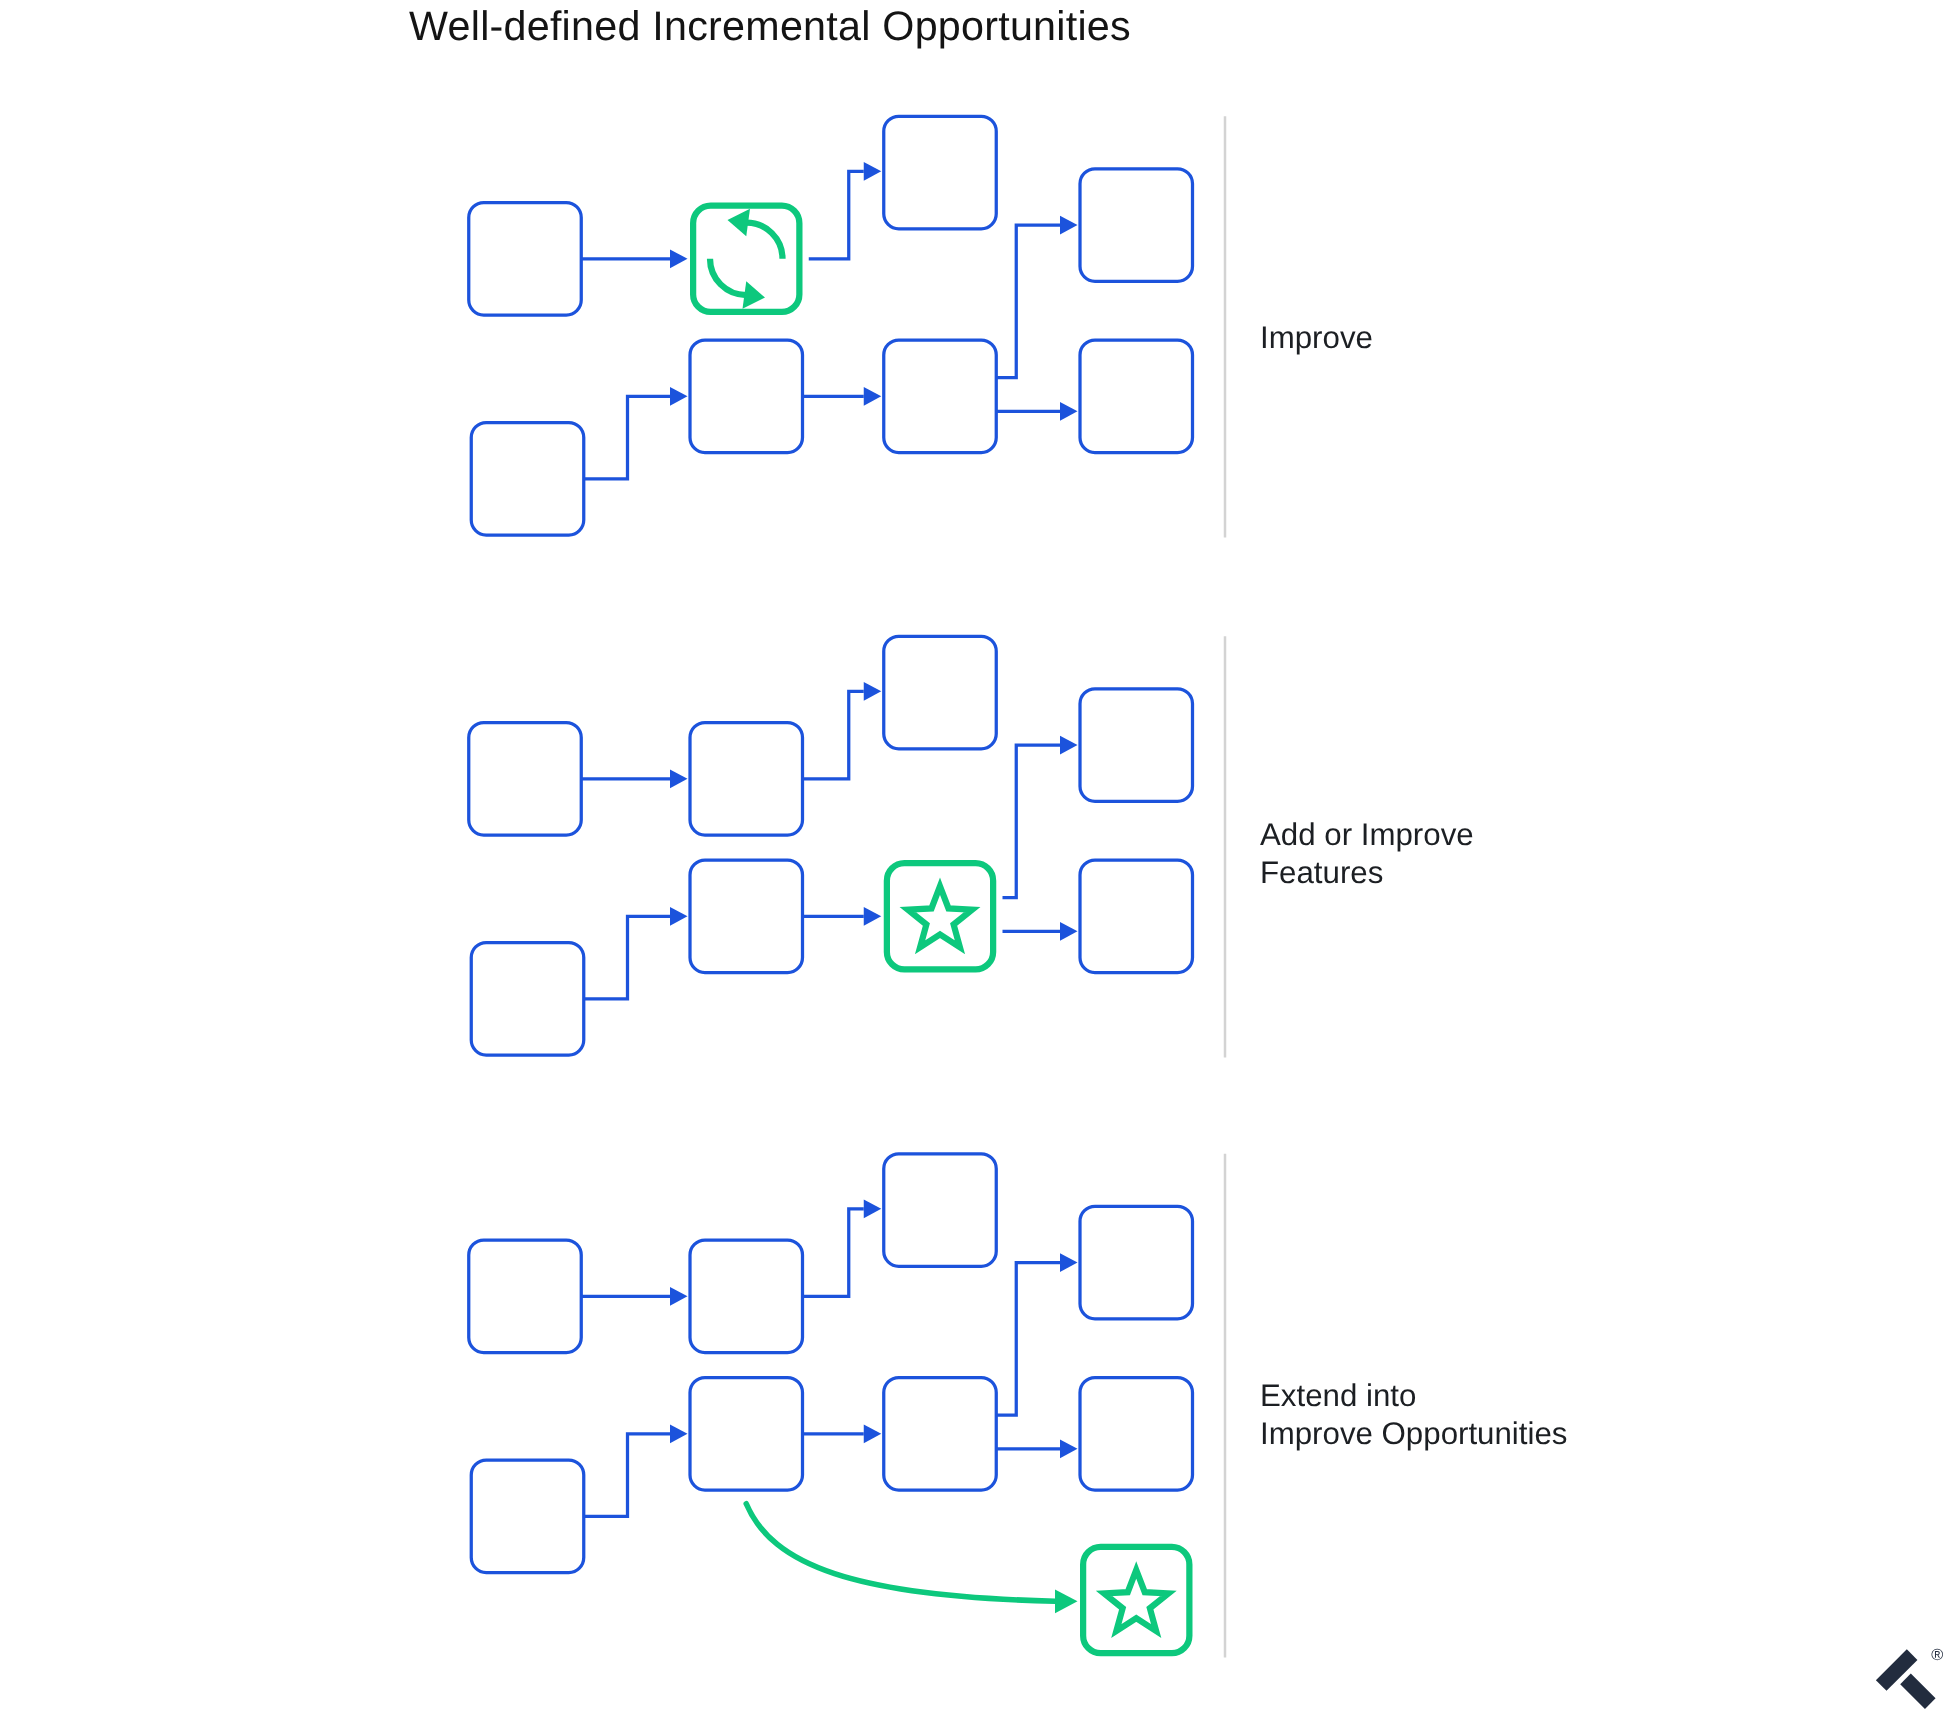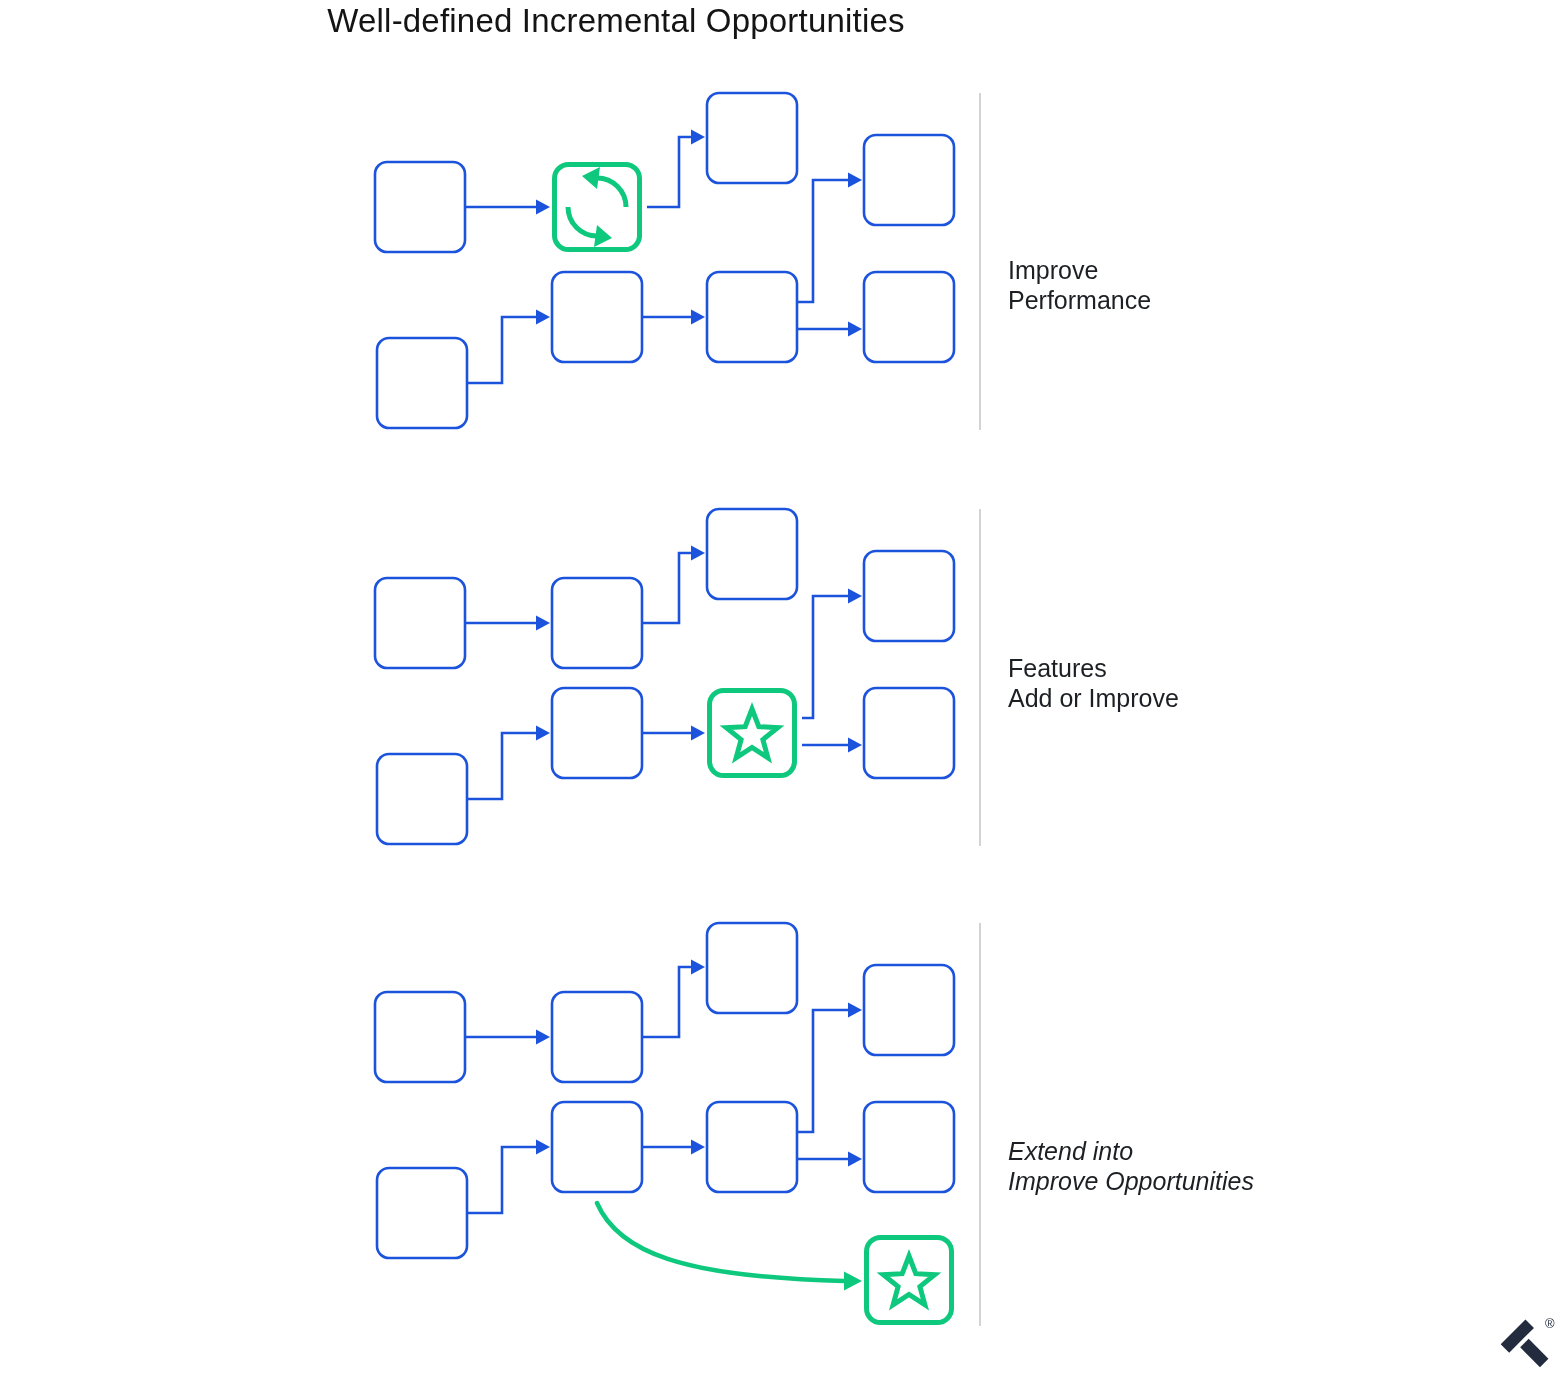--- a/index.html
+++ b/index.html
@@ -21,21 +21,21 @@
   .diagram{position:absolute;left:360px;}
   .d1{top:80px;}
   .d2{top:496px;}
   .d3{top:910px;}
   .section-label{
     position:absolute;left:1008px;width:340px;
     font-size:25px;line-height:30px;color:var(--label-text);
   }
   .lbl1{top:255px;}
   .lbl2{top:653px;}
-  .lbl3{top:1136px;font-style:italic;}
+  .lbl3{top:1102px;}
   
   .fbox{fill:none;stroke:var(--flow-blue);stroke-width:2.6;}
   .conn{fill:none;stroke:var(--flow-blue);stroke-width:2.6;}
   .chead{fill:var(--flow-blue);stroke:none;}
   .gbox{fill:none;stroke:var(--highlight-green);stroke-width:5;}
   .gstroke{fill:none;stroke:var(--highlight-green);stroke-width:5;}
   .gcurve{fill:none;stroke:var(--highlight-green);stroke-width:4.5;stroke-linecap:round;}
   .gfill{fill:var(--highlight-green);stroke:none;}
   .divider{stroke:var(--divider-gray);stroke-width:2;}
   .logo{position:absolute;left:1500px;top:1314px;width:58px;height:62px;}
@@ -175,25 +175,24 @@
 
   <g transform="translate(504,325)">
     <rect class="gbox" x="2.5" y="2.5" width="85" height="85" rx="14"></rect>
     <polygon class="gstroke" points="45,21 51.8,38.7 70.7,39.7 55.9,51.6 60.9,69.8 45,59.5 29.1,69.8 34.1,51.6 19.3,39.7 38.2,38.7"></polygon>
   </g>
   <line class="divider" x1="620" y1="13" x2="620" y2="416"></line>
 </svg>
 
 <div class="section-label lbl1">
   <div>Improve</div>
-  <div>Performance</div>
 </div>
 <div class="section-label lbl2">
+  <div>Add or Improve</div>
   <div>Features</div>
-  <div>Add or Improve</div>
 </div>
 <div class="section-label lbl3">
   <div>Extend into</div>
   <div>Improve Opportunities</div>
 </div>
 
 <svg class="logo" viewBox="0 0 58 62">
   <g transform="translate(6,3) rotate(-45 23 30)">
     <rect class="logo-fill" x="5" y="8" width="35" height="12"></rect>
     <rect class="logo-fill" x="16.5" y="24" width="12" height="28"></rect>

